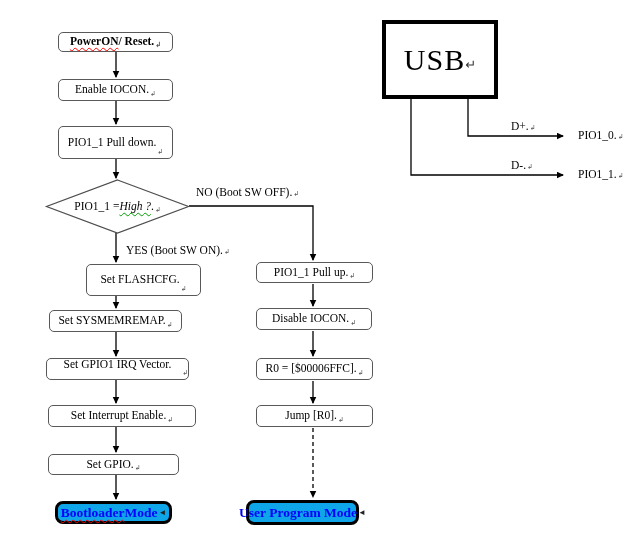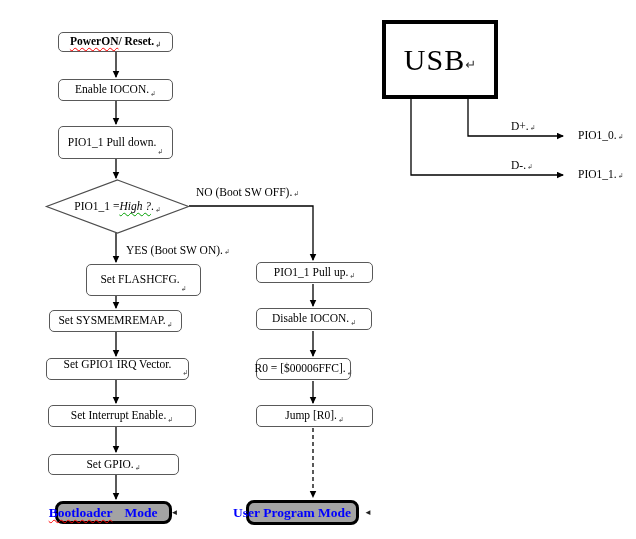--- a/index.html
+++ b/index.html
@@ -8,24 +8,24 @@
     font-family:"Liberation Serif", serif;color:#000;overflow:hidden;
   }
   #wires{position:absolute;left:0;top:0;width:636px;height:539px;}
   .pbox{
     position:absolute;box-sizing:border-box;background:#fff;
     border:1px solid #595959;border-radius:5px;
     display:flex;align-items:center;justify-content:center;
     font-size:11.5px;line-height:1;white-space:nowrap;
   }
   .tbox{
-    position:absolute;box-sizing:border-box;background:#a3a3a3;
+    position:absolute;box-sizing:border-box;background:#0ea5e9;
     border:3px solid #000;border-radius:8px;
     display:flex;align-items:center;justify-content:center;
-    font-size:13.5px;font-weight:bold;color:#0000FF;white-space:nowrap;gap:12px;
+    font-size:13.5px;font-weight:bold;color:#0000FF;white-space:nowrap;
   }
   .decision-label{
     position:absolute;display:flex;align-items:center;justify-content:center;
     font-size:11.5px;white-space:nowrap;
   }
   .edge-label{position:absolute;font-size:11.5px;line-height:1;white-space:nowrap;}
   .eol{font-size:7px;color:#555;margin-left:1px;align-self:flex-end;padding-bottom:2px;}
   .edge-label .eol{font-size:7px;color:#555;}
   .cellend{font-size:8px;color:#222;margin-left:1px;}
   .sp-red{
@@ -145,21 +145,21 @@
   <div class="pbox" style="left:256px;top:262px;width:117px;height:21px;">
     <span>PIO1_1 Pull up.</span>
       <span class="eol">↲</span>
   </div>
 
   <div class="pbox" style="left:256px;top:308px;width:116px;height:22px;">
     <span>Disable IOCON.</span>
       <span class="eol">↲</span>
   </div>
 
-  <div class="pbox" style="left:256px;top:358px;width:95px;height:22px;">
+  <div class="pbox" style="left:256px;top:358px;width:117px;height:22px;">
     <span>R0 = [$00006FFC].</span>
       <span class="eol">↲</span>
   </div>
 
   <div class="pbox" style="left:256px;top:405px;width:117px;height:22px;">
     <span>Jump [R0].</span>
       <span class="eol">↲</span>
   </div>
 
   <div class="tbox" style="left:246px;top:500px;width:113px;height:25px;">

